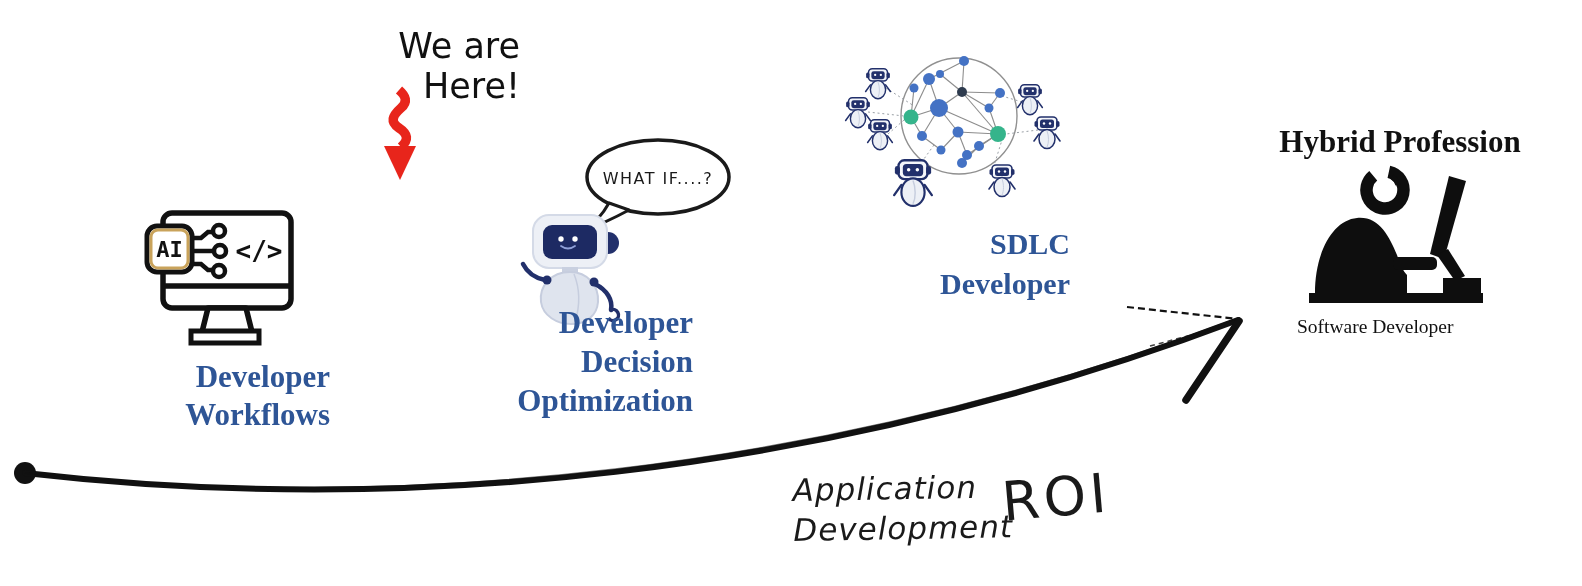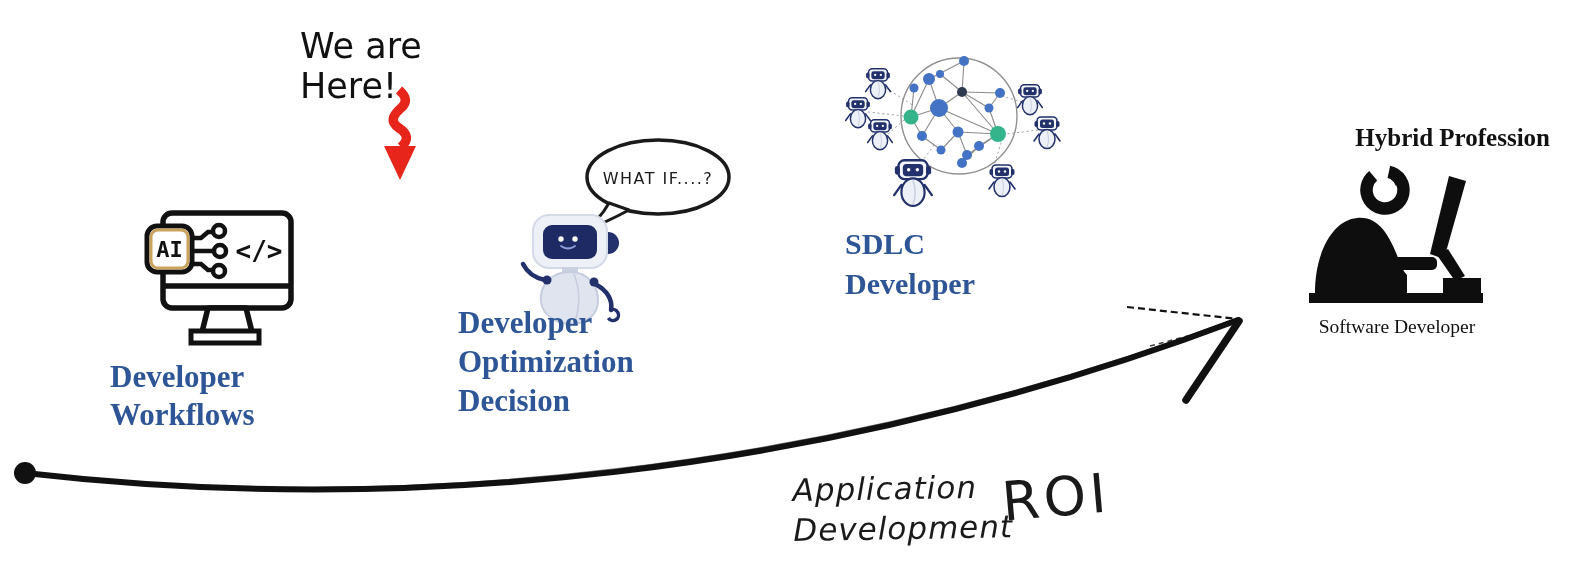--- a/index.html
+++ b/index.html
@@ -1,27 +1,27 @@
 <!DOCTYPE html>
 <html><head>
 <meta charset="utf-8">
 <style>
   html,body{margin:0;padding:0;background:#fff;}
   #canvas{position:relative;width:1582px;height:586px;background:#ffffff;overflow:hidden;
           font-family:"Liberation Serif",serif;}
   .abs{position:absolute;}
-  .stage-title{color:#2E5596;font-weight:700;text-align:left;}
+  .stage-title{color:#2E5596;font-weight:700;text-align:right;}
   .t1{left:110px;top:358px;width:220px;font-size:31px;line-height:38px;}
   .t2{left:458px;top:303px;width:235px;font-size:31px;line-height:39px;}
   .t3{left:845px;top:224px;width:225px;font-size:30px;line-height:40px;}
-  .we-are-here{left:300px;top:26px;width:220px;text-align:left;color:#111;
+  .we-are-here{left:300px;top:26px;width:220px;text-align:right;color:#111;
                font-family:"DejaVu Sans",sans-serif;font-size:35px;font-weight:400;}
-  .hybrid-title{left:1250px;top:124px;width:300px;text-align:right;color:#111;
-                font-size:25px;font-weight:700;}
-  .roles{left:1297px;top:313px;width:200px;text-align:center;color:#111;
+  .hybrid-title{left:1250px;top:124px;width:300px;text-align:center;color:#111;
+                font-size:31px;font-weight:700;}
+  .roles{left:1297px;top:313px;width:200px;color:#111;
          font-size:19.5px;line-height:27px;font-weight:400;}
   .appdev{left:793px;top:468px;width:230px;color:#1a1a1a;
           font-family:"DejaVu Sans",sans-serif;font-style:italic;
           font-size:31px;line-height:40px;letter-spacing:1px;transform:rotate(-1deg);}
   .roi{left:1002px;top:466px;color:#1a1a1a;font-family:"DejaVu Sans",sans-serif;
        font-size:54px;letter-spacing:4px;transform:rotate(-5deg);font-weight:400;}
   svg{display:block;}
   .overlay{left:0;top:0;pointer-events:none;}
 </style>
 </head>
@@ -82,22 +82,22 @@
     <path d="M79 141 C 85 156 85 173 80 189" fill="none" stroke="#C6CDDE" stroke-width="1.5"></path>
     <circle cx="52" cy="147" r="4.5" fill="#22306B"></circle>
     <circle cx="99" cy="149" r="4.5" fill="#22306B"></circle>
     <path d="M50 147 C 40 145 32 139 28 131" fill="none" stroke="#22306B" stroke-width="4.5" stroke-linecap="round"></path>
     <path d="M100 151 C 112 157 118 167 116 177" fill="none" stroke="#22306B" stroke-width="4.5" stroke-linecap="round"></path>
     <circle cx="118" cy="182" r="5.5" fill="none" stroke="#22306B" stroke-width="3.5" stroke-dasharray="25 10" transform="rotate(-120 118 182)"></circle>
   </svg>
 
   <div class="abs stage-title t2">
     <div>Developer</div>
+    <div>Decision</div>
     <div>Optimization</div>
-    <div>Decision</div>
   </div>
 
   <svg class="abs" style="left:830px;top:48px;" width="252" height="168" viewBox="0 0 252 168">
     <defs>
       <g id="minibot">
         <rect x="-10" y="-15" width="20" height="13" rx="4" fill="#F4F6FA" stroke="#22306B" stroke-width="1.6"></rect>
         <rect x="-7" y="-12.5" width="14" height="8.5" rx="2.5" fill="#22306B"></rect>
         <circle cx="-3" cy="-8.5" r="1.2" fill="#fff"></circle>
         <circle cx="3" cy="-8.5" r="1.2" fill="#fff"></circle>
         <rect x="9" y="-11" width="3.5" height="6" rx="1.7" fill="#22306B"></rect>

